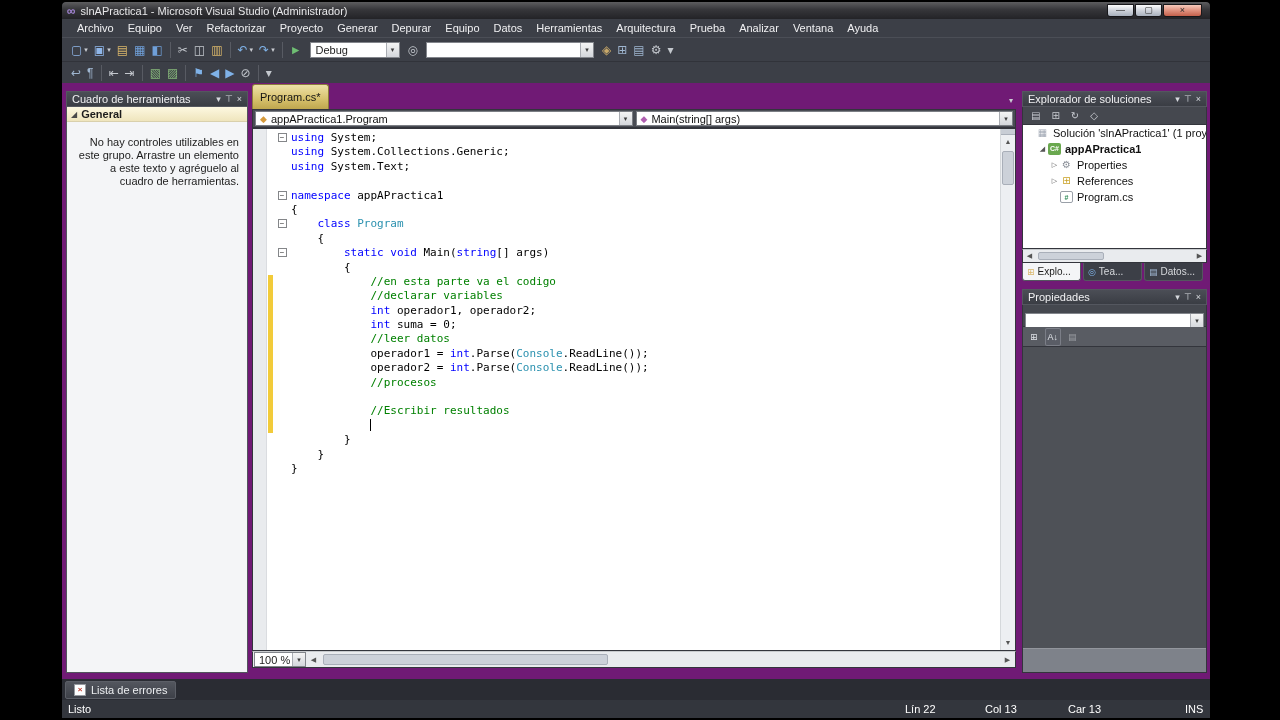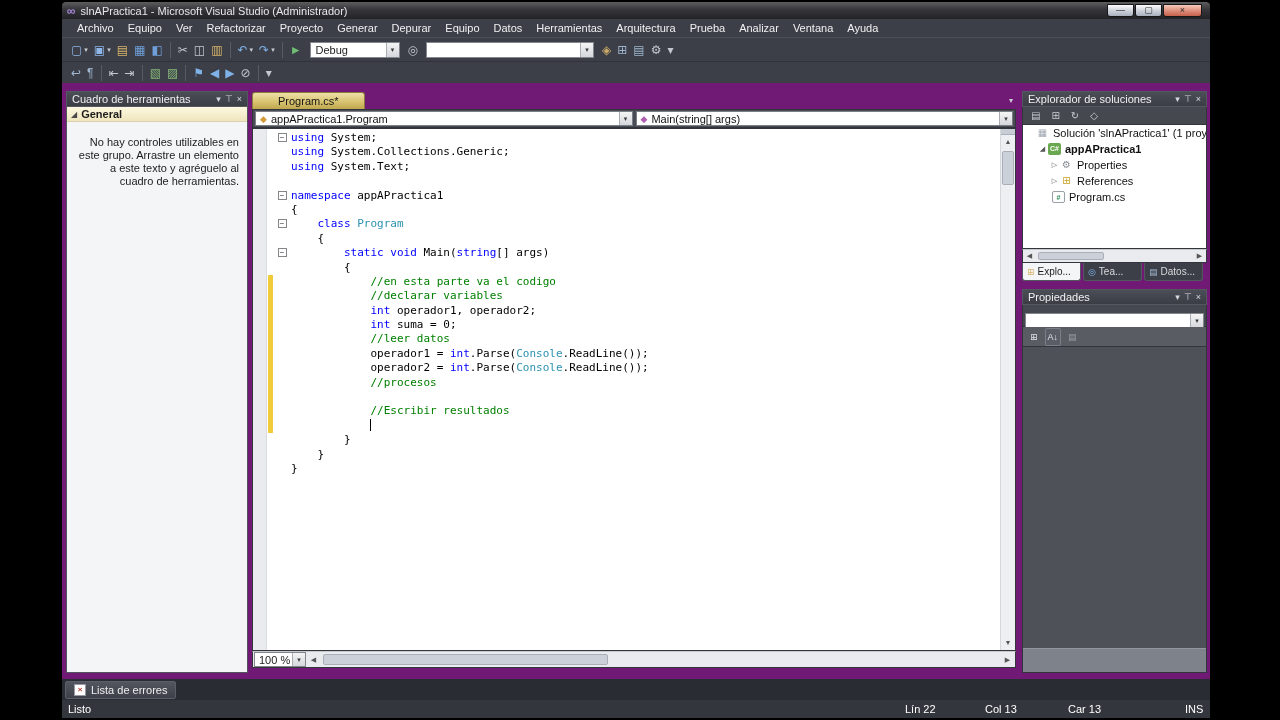--- a/index.html
+++ b/index.html
@@ -57,23 +57,23 @@
   .general-bar { height:15px; background:linear-gradient(#fdf8e1,#efe5bd);
     border-bottom:1px solid #d9d0ac; font-size:11px; color:#1c1c1c; display:flex;
     align-items:center; padding-left:4px; gap:4px; font-weight:bold; }
   .general-arrow { font-size:8px; color:#4a4a4a; }
   .toolbox-empty { margin-top:14px; padding:0 8px; font-size:11px; color:#1c1c1c;
     text-align:right; line-height:13px; }
 
   
   .editor { position:absolute; left:190px; top:8px; width:764px; bottom:11px; }
   .tabbar { height:18px; position:relative; display:flex; align-items:flex-end; }
-  .doc-tab { height:17px; background:linear-gradient(#eee0a8,#d8c370 55%,#bfa74e);
+  .doc-tab { height:25px; background:linear-gradient(#eee0a8,#d8c370 55%,#bfa74e);
     border:1px solid #8a7c3c; border-bottom:none; border-radius:3px 3px 0 0;
-    color:#141414; font-size:11px; display:flex; align-items:center; padding:0 25px; }
+    color:#141414; font-size:11px; display:flex; align-items:center; padding:0 7px; }
   .tabbar-dd { position:absolute; right:3px; bottom:4px; color:#c9ccd2; font-size:8px; }
   .navbar { height:19px; background:#494c54; border:1px solid #33353c; display:flex;
     align-items:center; gap:3px; padding:1px 2px; }
   .nav-combo { flex:1; height:15px; background:#fff; border:1px solid #7b7e84;
     display:flex; align-items:center; font-size:11px; color:#111; padding-left:4px; overflow:hidden; }
   .nav-type-icon { color:#d69a3c; font-size:9px; margin-right:4px; }
   .nav-member-icon { color:#b05fb0; font-size:9px; margin-right:4px; }
   .nav-combo .combo-arrow { height:13px; }
 
   .code-wrap { position:absolute; left:0; right:0; top:37px; bottom:17px;
@@ -572,21 +572,21 @@
             <div class="tree-row" style="padding-left: 26px;">
               <span class="tree-arrow">▷</span>
               <span class="tree-icon" style="color: rgb(138, 143, 152);">⚙</span>
               <span class="tree-label">Properties</span>
             </div>
             <div class="tree-row" style="padding-left: 26px;">
               <span class="tree-arrow">▷</span>
               <span class="tree-icon" style="color: rgb(201, 162, 39);">⊞</span>
               <span class="tree-label">References</span>
             </div>
-            <div class="tree-row" style="padding-left: 18px;">
+            <div class="tree-row" style="padding-left: 26px;">
               <span class="tree-arrow"></span>
               <span class="tree-icon boxed" style="color: rgb(46, 139, 87); background: rgb(255, 255, 255); border: 1px solid rgb(154, 160, 168);">#</span>
               <span class="tree-label">Program.cs</span>
             </div>
           </div>
         <div class="tree-hscroll">
           <span class="harrow">◀</span>
           <span class="htrack">
             <span class="hthumb"></span>
           </span>

